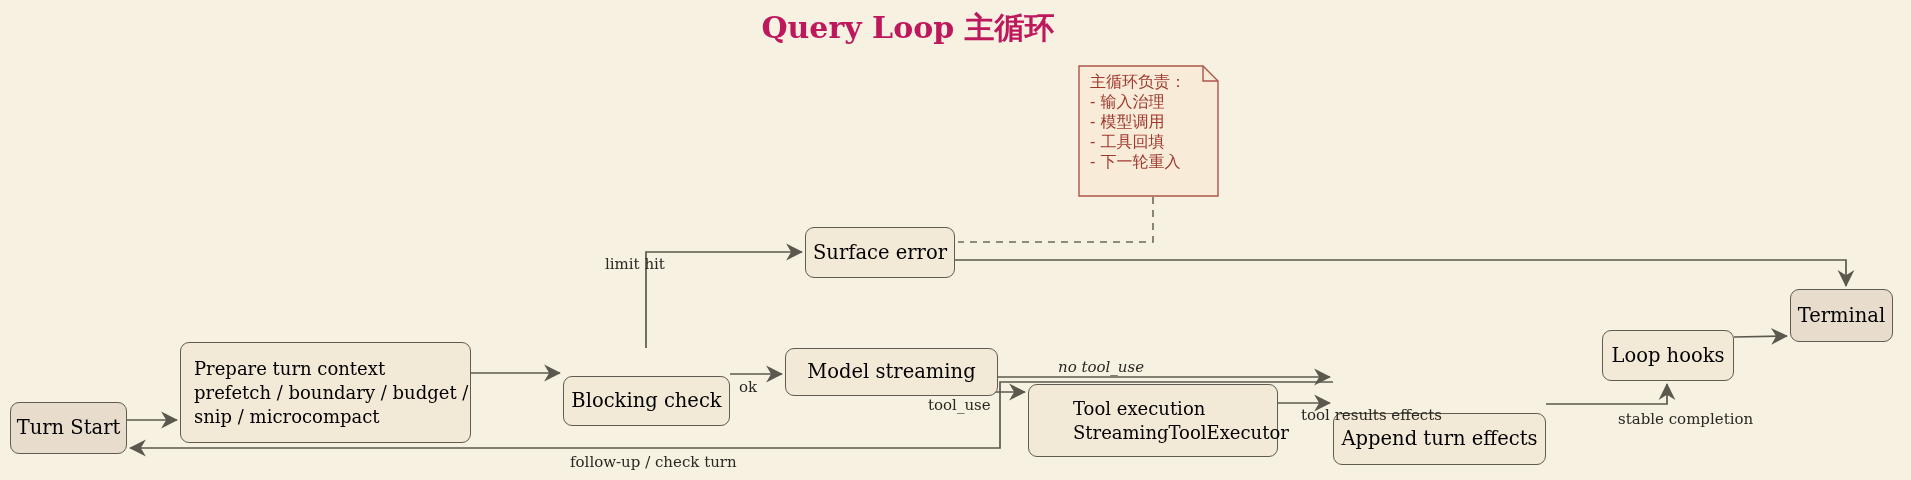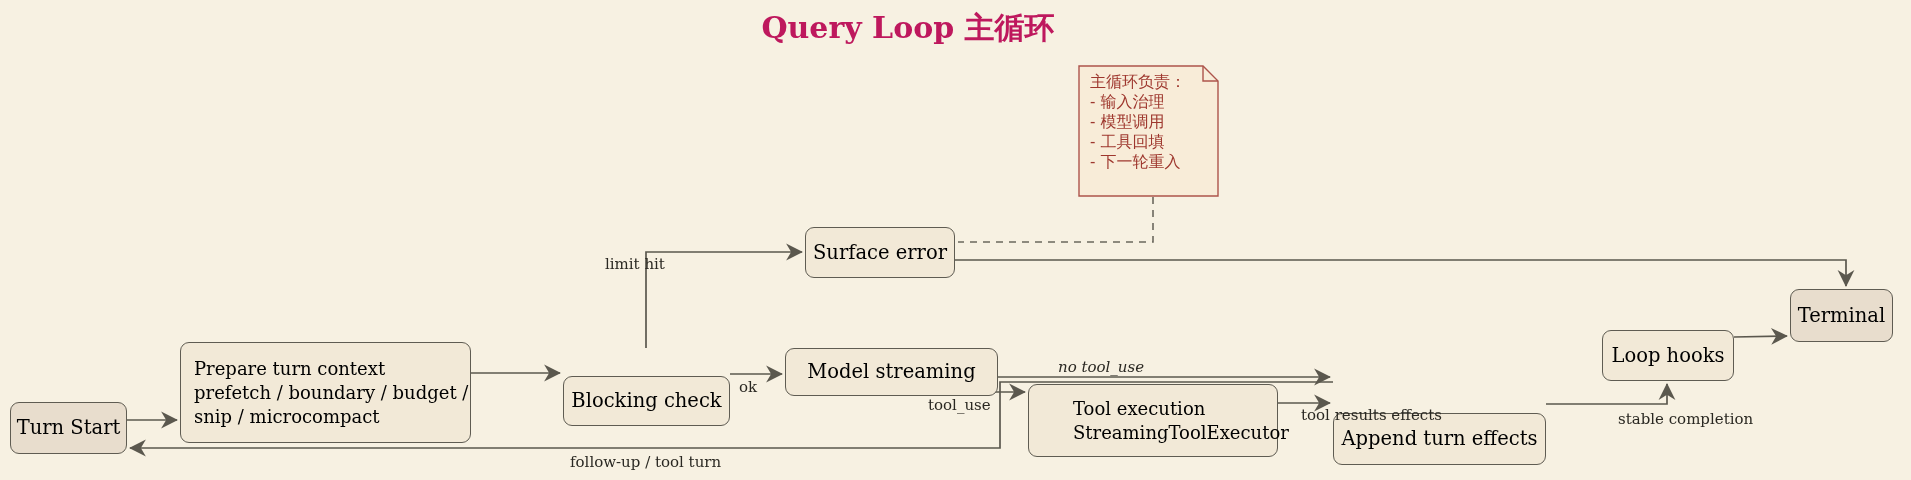--- a/index.html
+++ b/index.html
@@ -115,15 +115,15 @@
   <div class="edge-label" style="left:739px;top:379px;">ok</div>
 
   <div class="edge-label" style="left:1058px;top:359px;font-style:italic;">no tool_use</div>
 
   <div class="edge-label" style="left:928px;top:397px;">tool_use</div>
 
   <div class="edge-label" style="left:1301px;top:407px;">tool results effects</div>
 
   <div class="edge-label" style="left:1618px;top:411px;">stable completion</div>
 
-  <div class="edge-label" style="left:570px;top:454px;">follow-up / tool turn</div>
+  <div class="edge-label" style="left:570px;top:454px;">follow-up / check turn</div>
 
 </div>
 
 </body></html>

